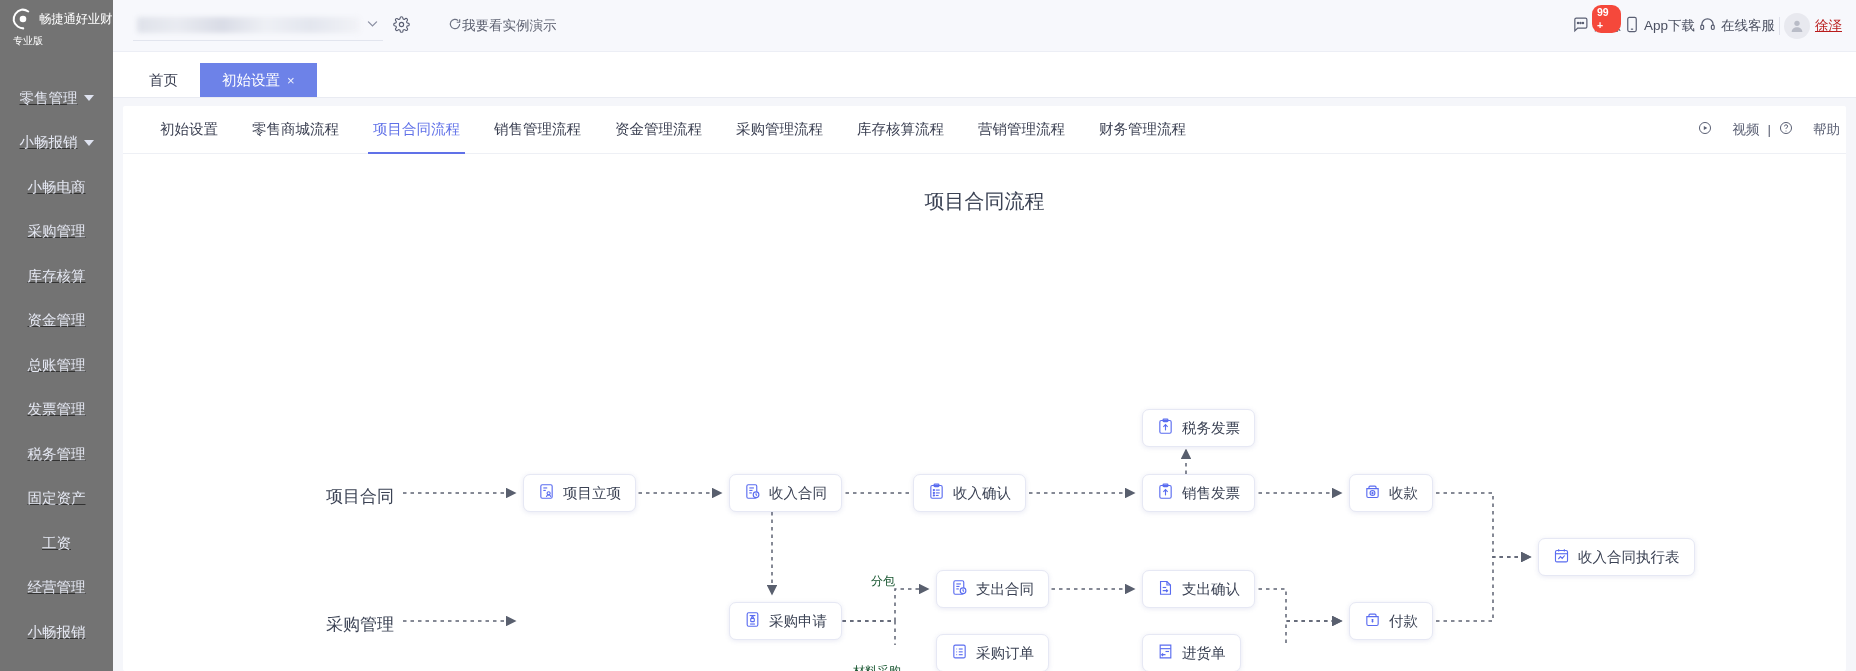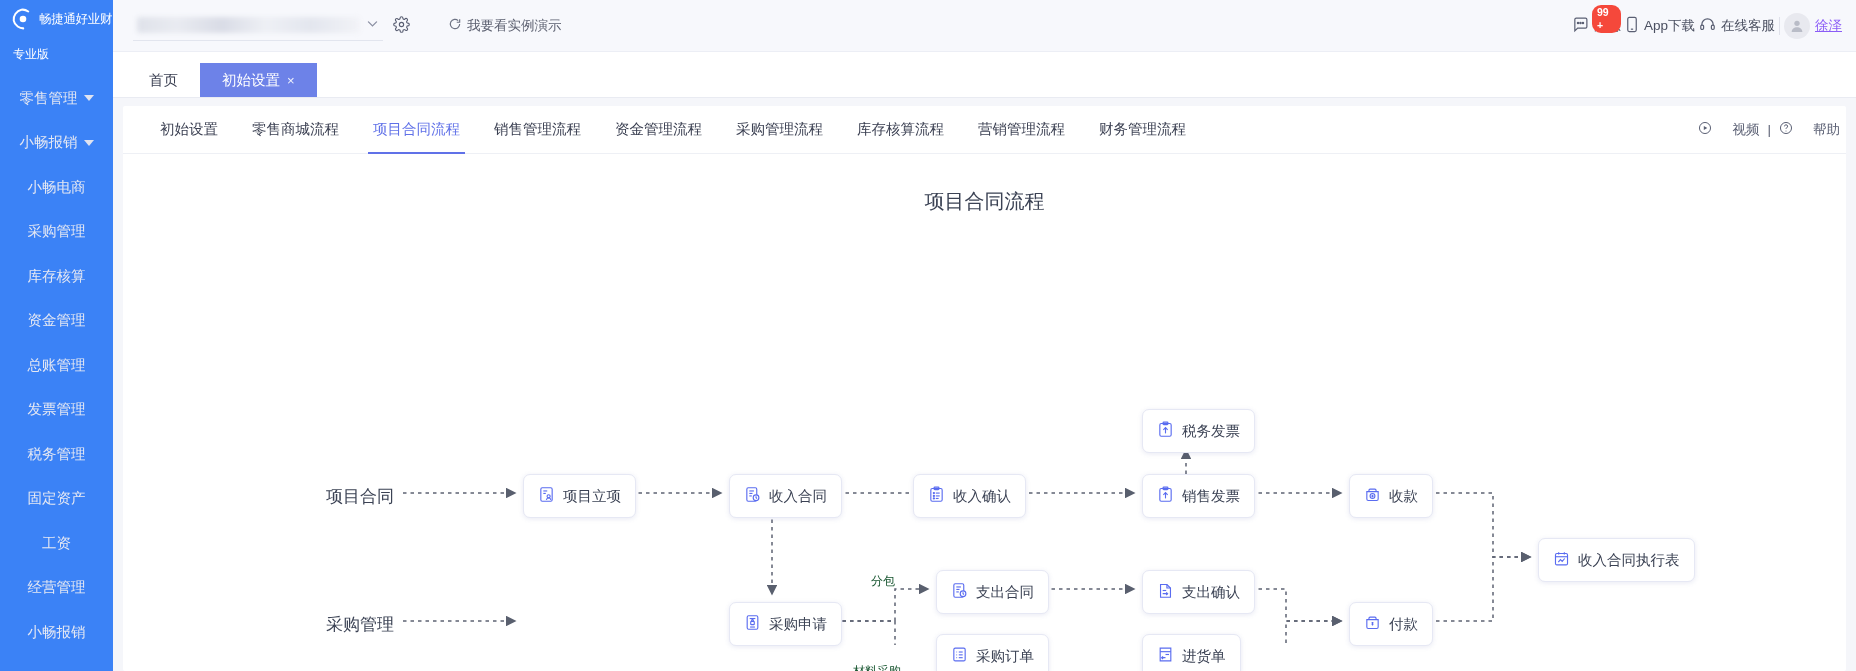--- a/index.html
+++ b/index.html
@@ -5,58 +5,58 @@
   * { box-sizing: border-box; margin:0; padding:0; }
   html,body { width:1856px; height:671px; overflow:hidden; }
   body {
     font-family: "Liberation Sans","DejaVu Sans",sans-serif;
     background:#f5f6fa; color:#333; font-size:14px;
   }
   .app { display:flex; width:1856px; height:671px; }
 
   
   .sidebar {
-    width:113px; flex:0 0 113px; background:#3b82f6;
+    width:113px; flex:0 0 113px; background:#737373;
     display:flex; flex-direction:column; overflow:hidden;
   }
   .logo-box { height:60px; padding:8px 0 0 12px; position:relative; }
   .logo-row { display:flex; align-items:center; gap:5px; }
   .logo-mark { width:22px;height:22px; flex:0 0 22px; }
   .logo-text { color:#fff; font-size:12.5px; white-space:nowrap; letter-spacing:-.3px;}
-  .logo-sub { color:#fff; font-size:12px; margin-top:16px; margin-left:1px;}
-  .nav-list { margin-top:16px; }
+  .logo-sub { color:#fff; font-size:10px; margin-top:4px; margin-left:1px;}
+  .nav-list { margin-top:16px;text-decoration:underline; }
   .nav-item {
     height:44.5px; display:flex; align-items:center; justify-content:center;
     color:#e5e8f3; font-size:14.5px; cursor:pointer; position:relative; gap:6px;
   }
   .caret { width:0;height:0;border-left:5px solid transparent;border-right:5px solid transparent;border-top:6px solid #dfe3f0; display:inline-block;}
 
   
   .main { flex:1; display:flex; flex-direction:column; background:#fff; min-width:0; }
 
   .topbar {
     height:52px; background:#f7f8fc; display:flex; align-items:center;
     padding:0 14px 0 20px; gap:10px; border-bottom:1px solid #eceef5;
   }
   .acct-select { display:flex; align-items:center; width:250px; gap:6px;
       border-bottom:1px solid #e2e5ee; height:30px; padding:0 4px; }
   .blur-box { flex:1; height:16px;
       background:linear-gradient(90deg,#dfe2ea 0%,#e9ebf1 18%,#d9dce6 38%,#eef0f5 58%,#e3e6ee 78%,#f2f3f7 100%);
       filter:blur(2.5px); border-radius:2px; }
   .chev { color:#8b90a3; font-size:12px; }
   .gear { color:#5a5f73; }
-  .demo-link { display:flex;align-items:center; gap:5px; color:#5c6070; font-size:13.5px; cursor:pointer; margin-left:28px;}
+  .demo-link { display:flex;align-items:center; color:#5c6070; font-size:13.5px; cursor:pointer; margin-left:28px;}
   .top-right { margin-left:auto; display:flex; align-items:center; gap:4px; }
   .tr-item { display:flex;align-items:center;gap:5px; color:#4a4f60; font-size:13.5px; cursor:pointer; position:relative;}
   .badge { position:absolute; top:-11px; left:20px; background:#f5483b; color:#fff;
       font-size:10.5px; border-radius:9px; padding:1px 5px; line-height:13px; font-weight:bold;}
   .vdiv { width:1px;height:18px;background:#dfe1ea; }
   .avatar { width:26px;height:26px;border-radius:50%;background:#e8e9ef;
       display:flex;align-items:center;justify-content:center; }
-  .uname { color:#8b5cf6; font-size:13.5px;text-decoration:underline; }
+  .uname { color:#b91c1c; font-size:13.5px;text-decoration:underline; }
 
   .tabbar { height:46px; background:#fff; display:flex; align-items:flex-end;
       padding-left:14px; border-bottom:1px solid #e9ebf2; }
   .tab { height:34px; padding:0 22px; display:flex;align-items:center; gap:7px;
       font-size:14.5px; color:#3a3f51; cursor:pointer; }
   .tab.active { background:#6d82e8; color:#fff; }
   .tab .x { font-size:13px; opacity:.9; }
 
   .content { flex:1; background:#f5f6fa; padding:8px 10px 0 10px; overflow:hidden;}
   .panel { background:#fff; height:100%; border-radius:2px; position:relative; }
@@ -69,21 +69,21 @@
   .subtab.active:after { content:""; position:absolute; left:12px;right:12px;bottom:0;
       height:2px; background:#6071e8; }
   .subtab-right { margin-left:auto; display:flex;align-items:center;gap:8px;
       padding-right:6px; font-size:13.5px; color:#5a5f73; }
   .srl { display:flex;align-items:center;gap:20px;cursor:pointer; }
 
   .diagram-title { text-align:center; font-size:20px; color:#3b4254; margin-top:34px; }
 
   .canvas { position:relative; width:100%; height:430px; }
 
-  .node { position:absolute; height:44px; background:#fff; border:1px solid #e6e8f4;
+  .node { position:absolute; height:38px; background:#fff; border:1px solid #e6e8f4;
       border-radius:7px; box-shadow:0 1px 5px rgba(90,100,170,.14);
       display:flex; align-items:center; gap:8px; padding:0 14px;
       font-size:14.5px; color:#3b4254; white-space:nowrap; cursor:pointer; }
   .node svg { flex:0 0 17px; }
   .rowlabel { position:absolute; font-size:17px; color:#3b4254; white-space:nowrap;font-family:Liberation Mono, monospace; }
   .edgelabel { position:absolute; font-size:12px; color:#14532d; white-space:nowrap; }
   .canvas svg.wires { position:absolute; inset:0; width:100%; height:100%; pointer-events:none; }
 </style>
 </head>
 <body>

